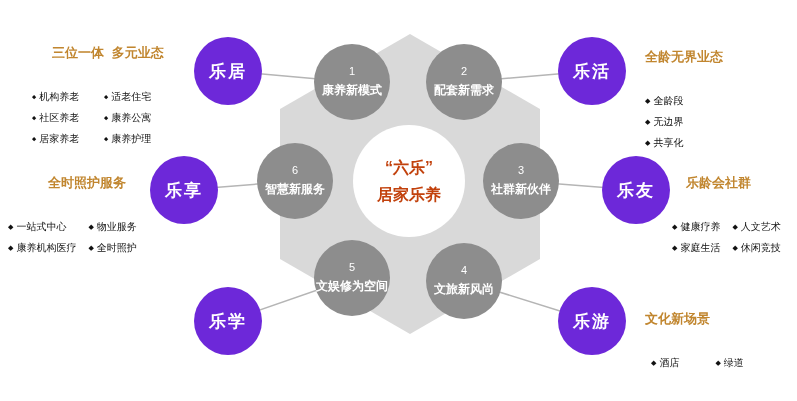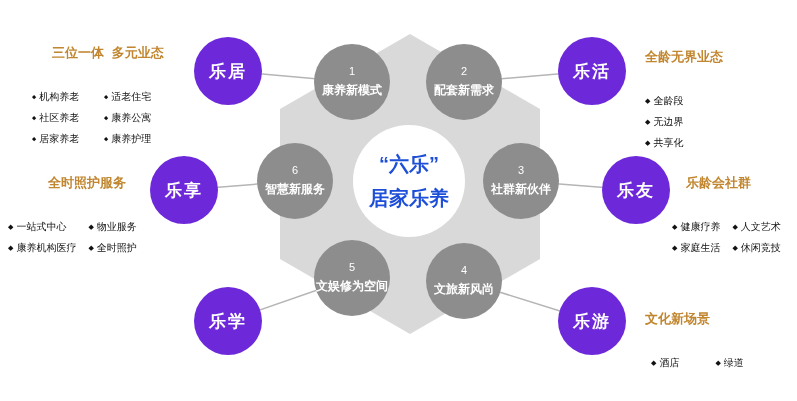--- a/index.html
+++ b/index.html
@@ -7,22 +7,22 @@
   body { font-family:"Liberation Sans", sans-serif; }
   .stage { position:relative; width:797px; height:401px; background:#ffffff; overflow:hidden; }
   .svg-layer { position:absolute; left:0; top:0; }
   .circle { position:absolute; border-radius:50%; display:flex; flex-direction:column;
             align-items:center; justify-content:center; text-align:center; }
   .outer { width:68px; height:68px; background:#6d28d9; color:#ffffff;
            font-size:17px; font-weight:bold; letter-spacing:2px; }
   .inner { width:76px; height:76px; background:#8D8D8D; color:#ffffff; }
   .inner .num { font-size:11px; line-height:1.2; }
   .inner .lbl { font-size:12px; font-weight:bold; margin-top:3px; }
-  .center-circle { width:112px; height:112px; background:#ffffff; color:#1d4ed8;
-                   font-weight:bold; font-size:20px; line-height:1.7; }
+  .center-circle { width:112px; height:112px; background:#ffffff; color:#c2410c;
+                   font-weight:bold; font-size:16px; line-height:1.7; }
   .group { position:absolute; }
   .group-title { color:#C1862F; font-weight:bold; font-size:13px; white-space:nowrap; }
   .items { display:grid; gap:7px 12px; margin-top:28px; font-size:10px; color:#111111; }
   .items.cols-2 { grid-template-columns:auto auto; }
   .items.cols-1 { grid-template-columns:auto; }
   .item { white-space:nowrap; }
   .item::before { content:"◆"; font-size:7px; vertical-align:1px; margin-right:3px; color:#111111; }
 </style>
 </head>
 <body>

